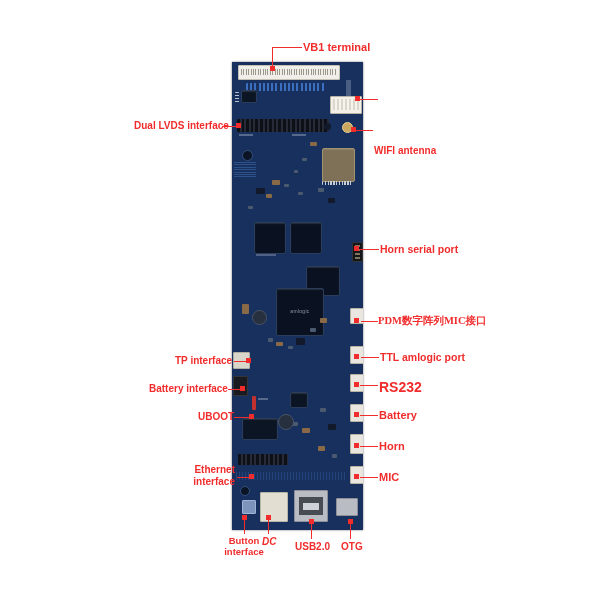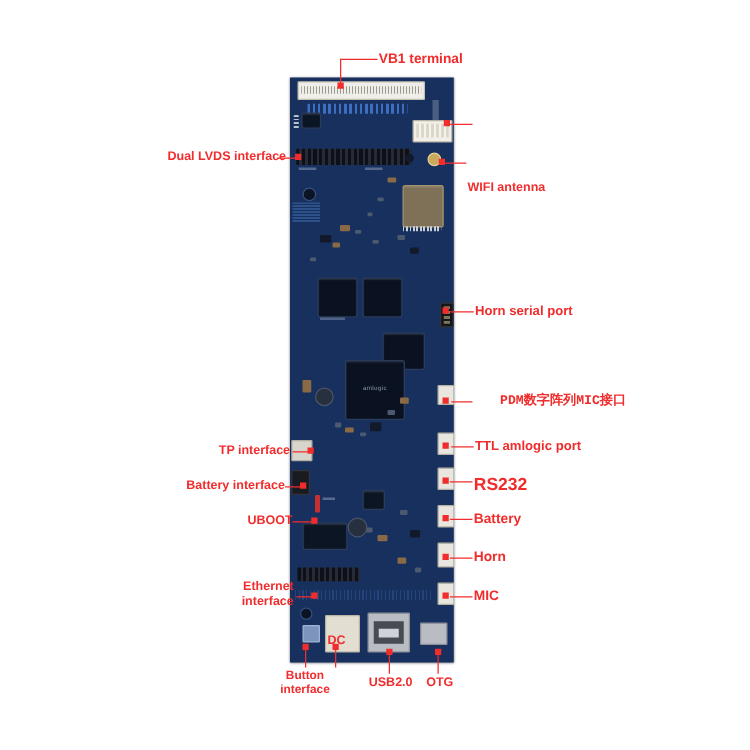--- a/index.html
+++ b/index.html
@@ -37,21 +37,21 @@
   .conn.blk{background:#15161a;border-color:#32343a;}
   .conn.metal{background:#b9bcc2;border-color:#8d9098;}
   .hdr{position:absolute;background:#0e1018;border-radius:1px;}
   .zif{position:absolute;background:#efeee8;border:1px solid #c4c1b4;border-radius:1px;}
   .zif .teeth{position:absolute;left:2px;right:2px;top:3px;height:6px;
     background:repeating-linear-gradient(90deg,#9b978a 0 1px,transparent 1px 2.4px);}
   .hole{position:absolute;border-radius:50%;background:#0b1424;border:1px solid #35507f;}
 
   
   .ann{position:absolute;color:#f12c2c;font-weight:bold;white-space:nowrap;line-height:1.15;}
-  .ann.cjk{font-family:Liberation Mono, monospace;margin-left:22px;}
+  .ann.cjk{font-family:Liberation Serif, serif;}
   .lead{position:absolute;background:#f12c2c;height:1px;}
   .lead.v{width:1px;height:auto;}
   .dot{position:absolute;width:5px;height:5px;background:#f12c2c;border-radius:1px;}
   .dot.sq{border-radius:0;}
 </style>
 </head>
 <body>
 
 <div id="stage">
 
@@ -238,21 +238,21 @@
   <div class="lead" style="left:237px;top:477px;width:14px;"></div>
   <div class="dot sq" style="left:249px;top:474px;"></div>
 
   <div class="ann" style="left:224px;top:536px;font-size:9.5px;text-align:center;width:40px;">
     <div>Button</div>
     <div>interface</div>
   </div>
   <div class="lead v" style="left:244px;top:519px;width:1px;height:15px;"></div>
   <div class="dot sq" style="left:242px;top:515px;"></div>
 
-  <div class="ann" style="left:262px;top:507px;font-size:10px;">DC</div>
+  <div class="ann" style="left:262px;top:536px;font-size:10px;font-style:italic;">DC</div>
   <div class="lead v" style="left:268px;top:519px;width:1px;height:15px;"></div>
   <div class="dot sq" style="left:266px;top:515px;"></div>
 
   <div class="ann" style="left:295px;top:541px;font-size:10px;">USB2.0</div>
   <div class="lead v" style="left:311px;top:523px;width:1px;height:16px;"></div>
   <div class="dot sq" style="left:309px;top:519px;"></div>
 
   <div class="ann" style="left:341px;top:541px;font-size:10px;">OTG</div>
   <div class="lead v" style="left:350px;top:523px;width:1px;height:16px;"></div>
   <div class="dot sq" style="left:348px;top:519px;"></div>

